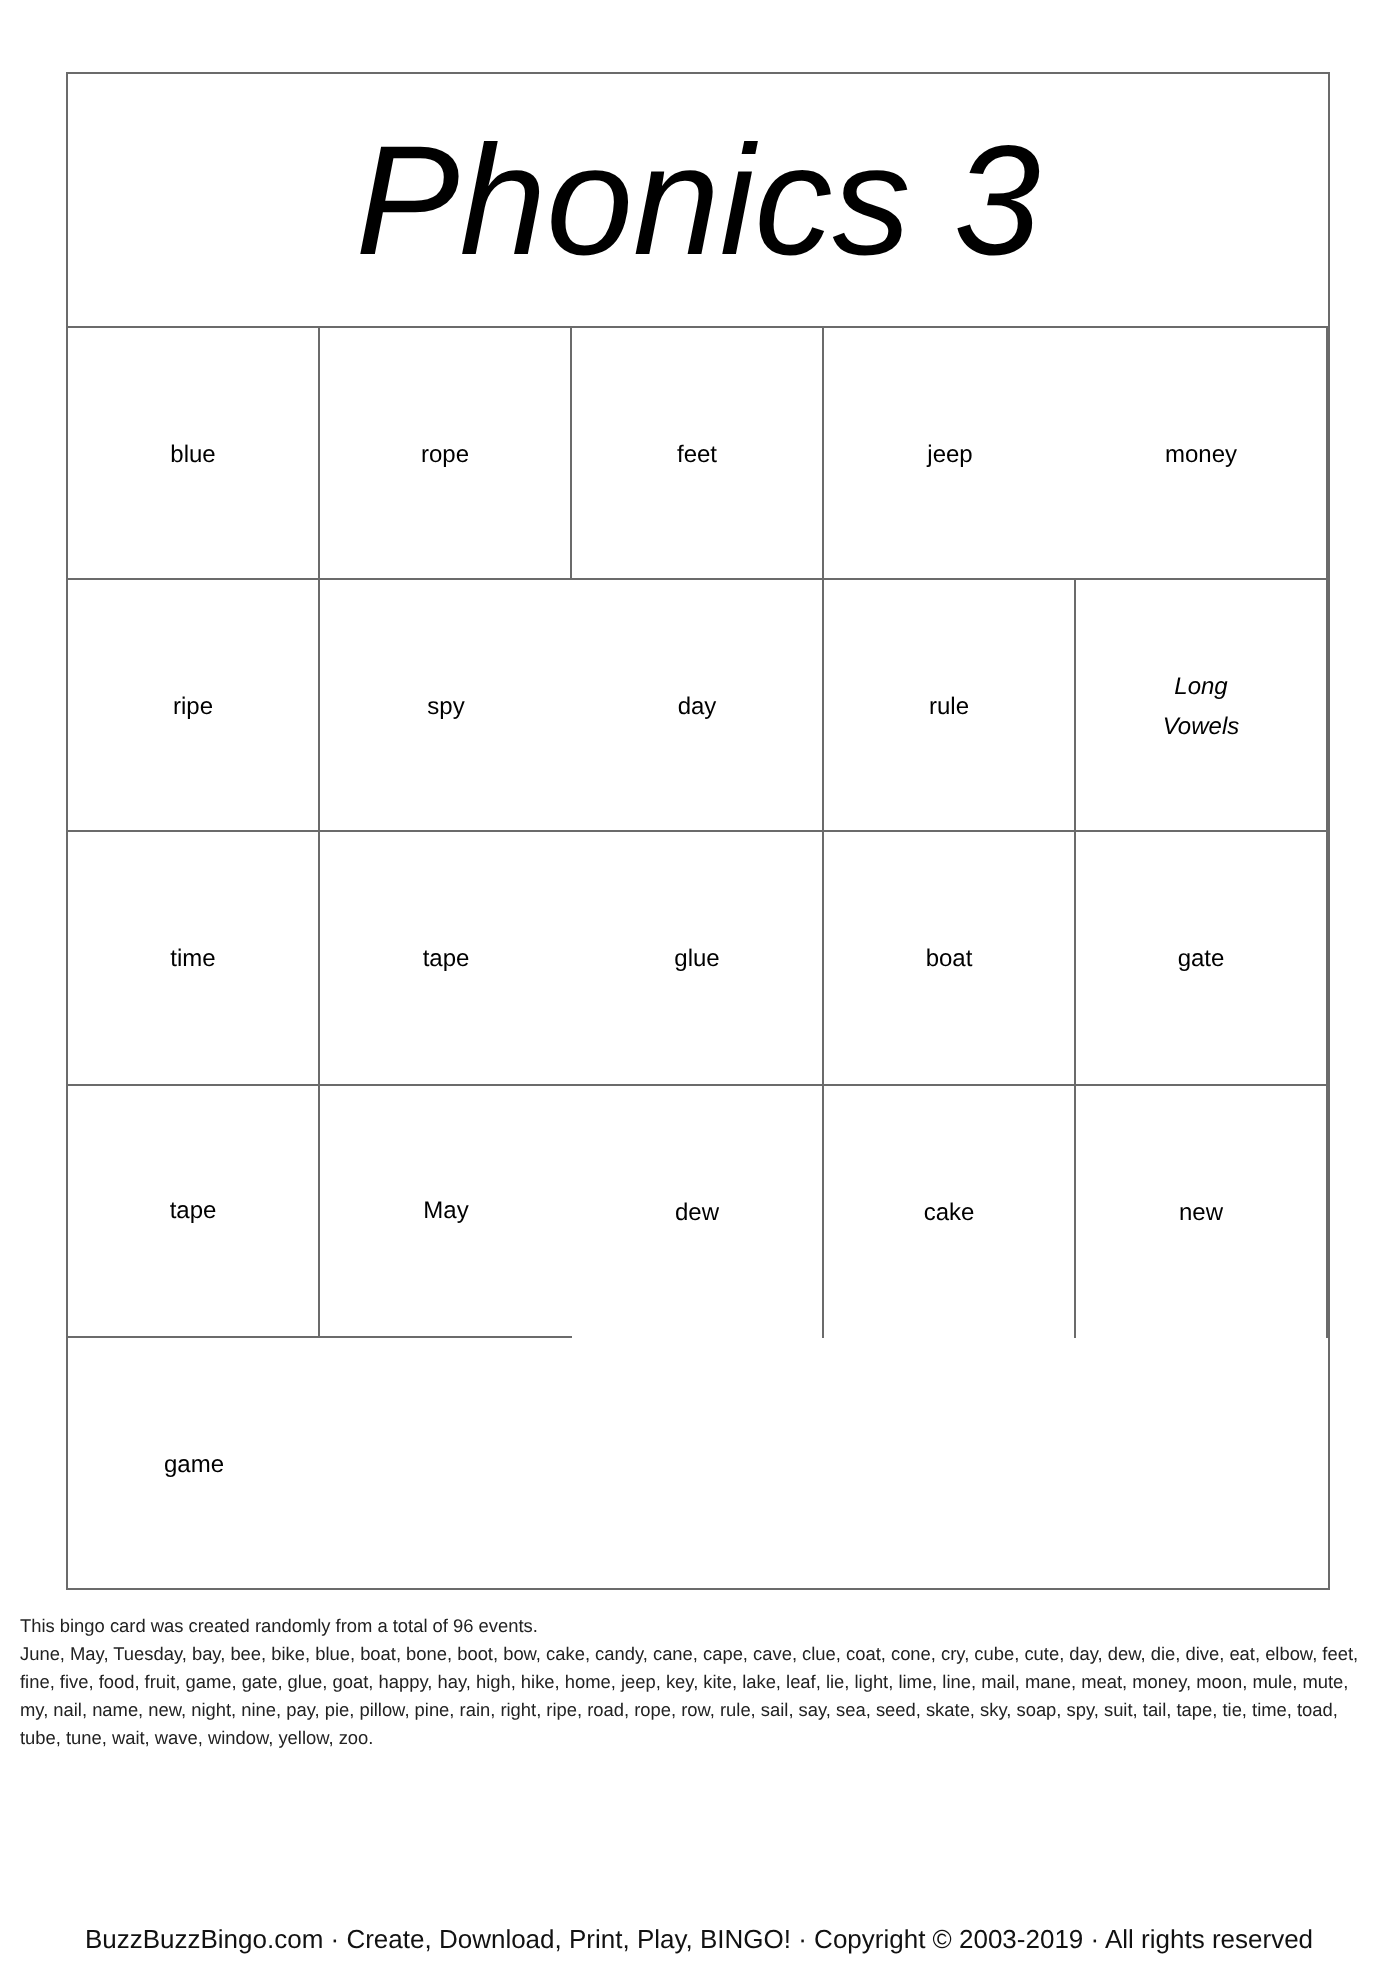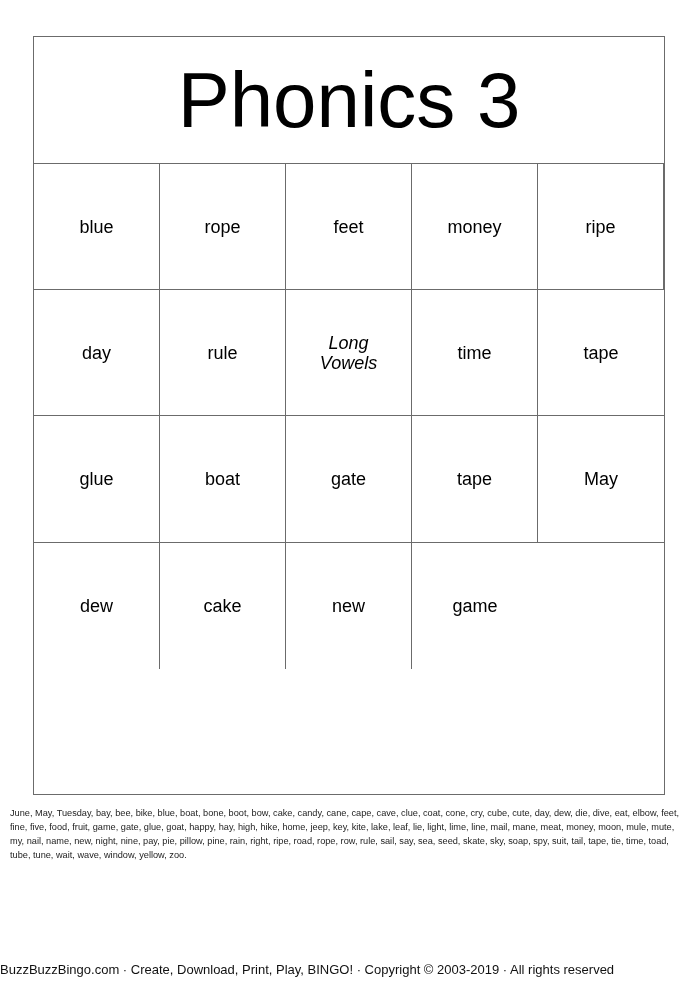--- a/index.html
+++ b/index.html
@@ -1,38 +1,40 @@
 <!DOCTYPE html>
 <html><head>
 <meta charset="utf-8">
 <style>
   html, body { margin: 0; padding: 0; background: #ffffff; }
   body { width: 699px; height: 989px; position: relative; overflow: hidden; font-family: "Liberation Sans", sans-serif; color: #000; }
   .card { position: absolute; left: 33px; top: 36px; width: 632px; height: 759px; border: 1px solid #6b6b6b; box-sizing: border-box; }
-  .title { position: absolute; left: 0; top: 0; width: 100%; height: 127px; display: flex; align-items: center; justify-content: center; font-size: 78px; border-bottom: 1px solid #6b6b6b; box-sizing: border-box; }
+  .title { position: absolute; left: 0; top: 0; width: 100%; height: 127px; display: flex; align-items: center; justify-content: center; font-size: 78px; border-bottom: 1px solid #6b6b6b; box-sizing: border-box; font-style: italic; }
   .grid { position: absolute; left: 0; top: 127px; width: 100%; height: 631px; display: grid; grid-template-columns: repeat(5, 1fr); grid-template-rows: repeat(5, 1fr); }
-  .cell { display: flex; align-items: center; justify-content: center; text-align: center; font-size: 18px; line-height: 20px; border-right: 1px solid #6b6b6b; border-bottom: 1px solid #6b6b6b; box-sizing: border-box; padding: 0 10px; }
+  .cell { display: flex; align-items: center; justify-content: center; text-align: center; font-size: 12px; line-height: 20px; border-right: 1px solid #6b6b6b; border-bottom: 1px solid #6b6b6b; box-sizing: border-box; padding: 0 10px; }
   .cell.c5 { border-right: none; }
   .cell.r5 { border-bottom: none; }
   .cell.free span { display: block; width: 60px; font-style: italic; }
   .info { position: absolute; left: 10px; top: 806px; width: 680px; font-size: 9.2px; line-height: 14px; color: #222; }
-  .footer { position: absolute; left: 0; top: 962px; width: 699px; text-align: left; font-size: 13px; color: #111; }
+  .footer { position: absolute; left: 0; top: 962px; width: 699px; text-align: center; font-size: 13px; color: #111; }
 </style>
 </head>
 <body>
 
 <div class="card">
   <div class="title">Phonics 3</div>
   <div class="grid">
     <div class="cell">blue</div>
     <div class="cell">rope</div>
     <div class="cell">feet</div>
+    <div class="cell c5">jeep</div>
 
     <div class="cell">money</div>
     <div class="cell">ripe</div>
+    <div class="cell c5">spy</div>
 
     <div class="cell">day</div>
     <div class="cell">rule</div>
     <div class="cell free">
         <span>Long Vowels</span>
       </div>
     <div class="cell">time</div>
     <div class="cell c5">tape</div>
 
     <div class="cell">glue</div>
@@ -42,16 +44,17 @@
     <div class="cell c5">May</div>
 
     <div class="cell r5">dew</div>
     <div class="cell r5">cake</div>
     <div class="cell r5">new</div>
     <div class="cell c5 r5">game</div>
   </div>
 </div>
 
 <div class="info">
+  <div>This bingo card was created randomly from a total of 96 events.</div>
   <div>June, May, Tuesday, bay, bee, bike, blue, boat, bone, boot, bow, cake, candy, cane, cape, cave, clue, coat, cone, cry, cube, cute, day, dew, die, dive, eat, elbow, feet, fine, five, food, fruit, game, gate, glue, goat, happy, hay, high, hike, home, jeep, key, kite, lake, leaf, lie, light, lime, line, mail, mane, meat, money, moon, mule, mute, my, nail, name, new, night, nine, pay, pie, pillow, pine, rain, right, ripe, road, rope, row, rule, sail, say, sea, seed, skate, sky, soap, spy, suit, tail, tape, tie, time, toad, tube, tune, wait, wave, window, yellow, zoo.</div>
 </div>
 
 <div class="footer">BuzzBuzzBingo.com · Create, Download, Print, Play, BINGO! · Copyright © 2003-2019 · All rights reserved</div>
 
 </body></html>

